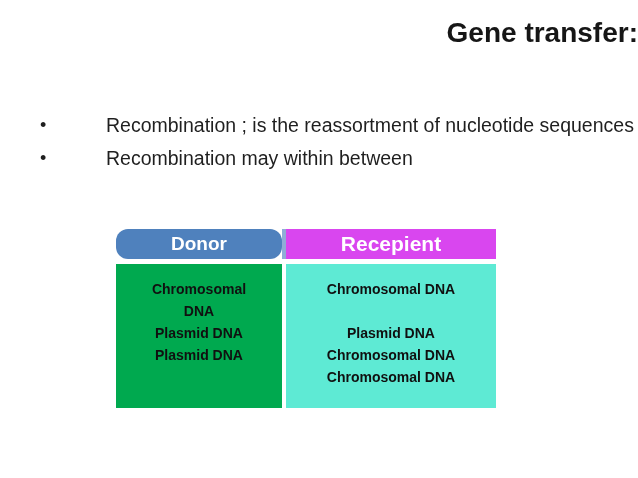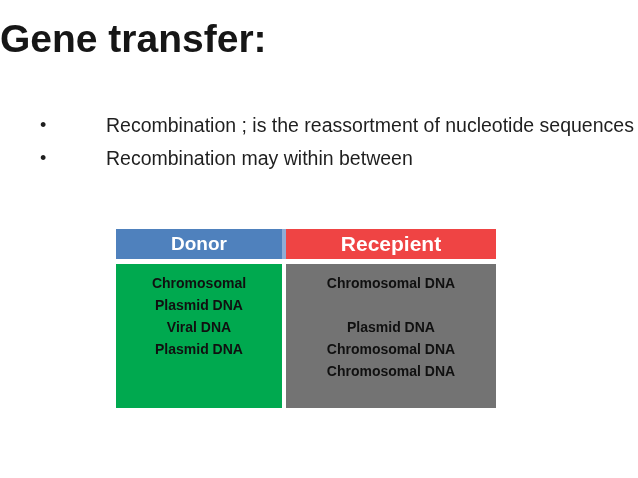--- a/index.html
+++ b/index.html
@@ -10,22 +10,22 @@
     background: #ffffff;
     overflow: hidden;
     font-family: "Liberation Sans", sans-serif;
     margin: 0 auto;
   }
   .title {
     position: absolute;
     top: 17px;
     left: 0;
     width: 100%;
-    text-align: left;
-    font-size: 39px;
+    text-align: right;
+    font-size: 28px;
     font-weight: bold;
     color: #161616;
   }
   .bullets {
     position: absolute;
     top: 112px;
     left: 40px;
     width: 566px;
     color: #1f1f1f;
   }
@@ -56,25 +56,25 @@
     display: grid;
     grid-template-columns: 166px 4px 210px;
     grid-template-rows: 30px 5px 144px;
   }
   .hdr-cell {
     color: #ffffff;
     font-weight: bold;
     text-align: center;
     line-height: 30px;
   }
-  .hdr-donor { font-size: 19px; }
+  .hdr-donor { font-size: 19px; border-radius: 12px; }
   .hdr-recipient { font-size: 21px; }
   .gap-row { background: #ffffff; }
   .body-cell {
-    padding-top: 8px;
+    padding-top: 14px;
     text-align: center;
     font-weight: bold;
     font-size: 14px;
     color: #101010;
   }
   .body-cell .cell-line {
     line-height: 22px;
     height: 22px;
     white-space: nowrap;
   }
@@ -98,34 +98,34 @@
       <span class="dot">•</span>
       <span class="lines">
         <span class="line" style="display:block">Recombination may within between</span>
       </span>
     </div>
   </div>
 
   <div class="dna-table">
     <div class="hdr-cell hdr-donor" style="background: rgb(79, 129, 189);">Donor</div>
     <div style="background: rgb(143, 173, 214);"></div>
-    <div class="hdr-cell hdr-recipient" style="background: #ef4444;">Recepient</div>
+    <div class="hdr-cell hdr-recipient" style="background: #d946ef;">Recepient</div>
 
     <div class="gap-row"></div>
     <div class="gap-row"></div>
     <div class="gap-row"></div>
 
     <div class="body-cell" style="background: rgb(0, 169, 79);">
       <div class="cell-line">Chromosomal</div>
+      <div class="cell-line">DNA</div>
       <div class="cell-line">Plasmid DNA</div>
-      <div class="cell-line">Viral DNA</div>
       <div class="cell-line">Plasmid DNA</div>
     </div>
     <div class="body-divider"></div>
-    <div class="body-cell" style="background: #737373;">
+    <div class="body-cell" style="background: #5eead4;">
       <div class="cell-line">Chromosomal DNA</div>
       <div class="cell-line"></div>
       <div class="cell-line">Plasmid DNA</div>
       <div class="cell-line">Chromosomal DNA</div>
       <div class="cell-line">Chromosomal DNA</div>
     </div>
   </div>
 
 </div>
 

